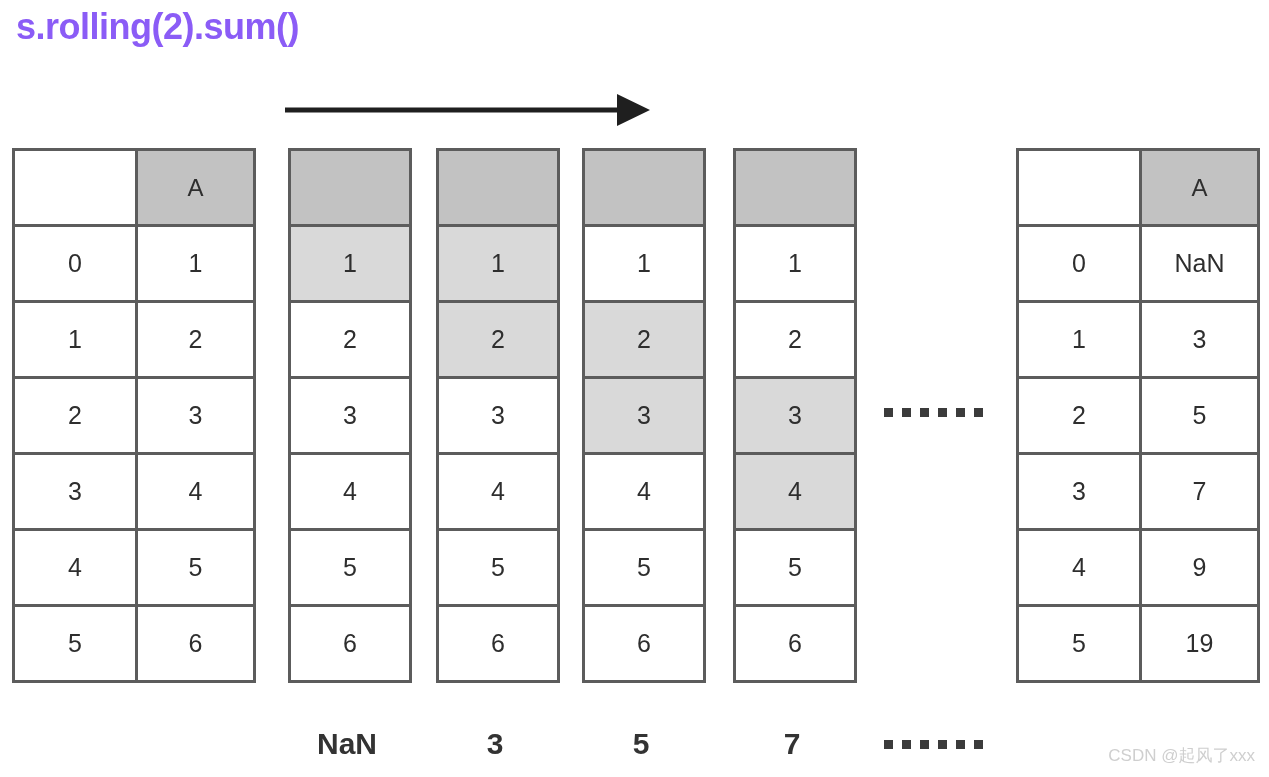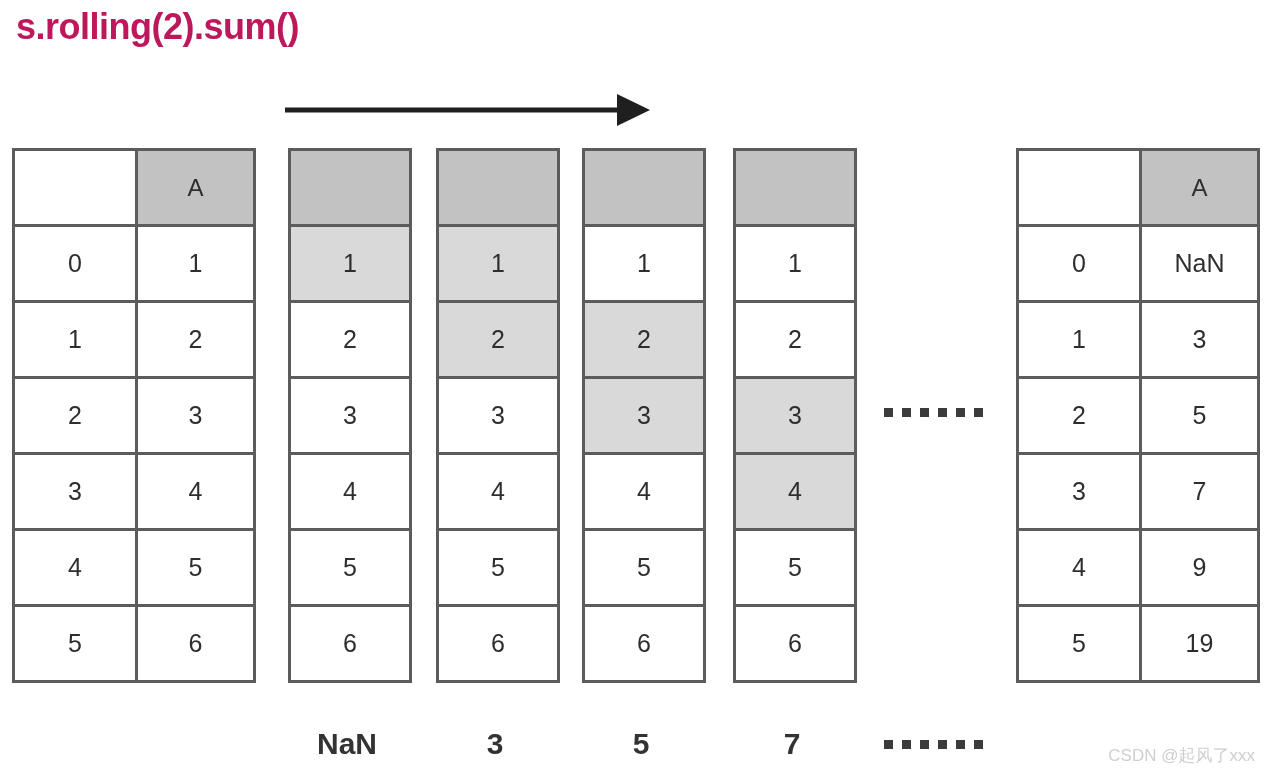--- a/index.html
+++ b/index.html
@@ -16,21 +16,21 @@
     color: #3b3b3b;
   }
 
   
   #title {
     position: absolute;
     left: 16px;
     top: 6px;
     font-size: 36px;
     font-weight: bold;
-    color: #be185d;
+    color: #8b5cf6;
     letter-spacing: -0.5px;
     white-space: nowrap;
   }
 
   
   #arrow {
     position: absolute;
     left: 285px;
     top: 92px;
     width: 365px;

